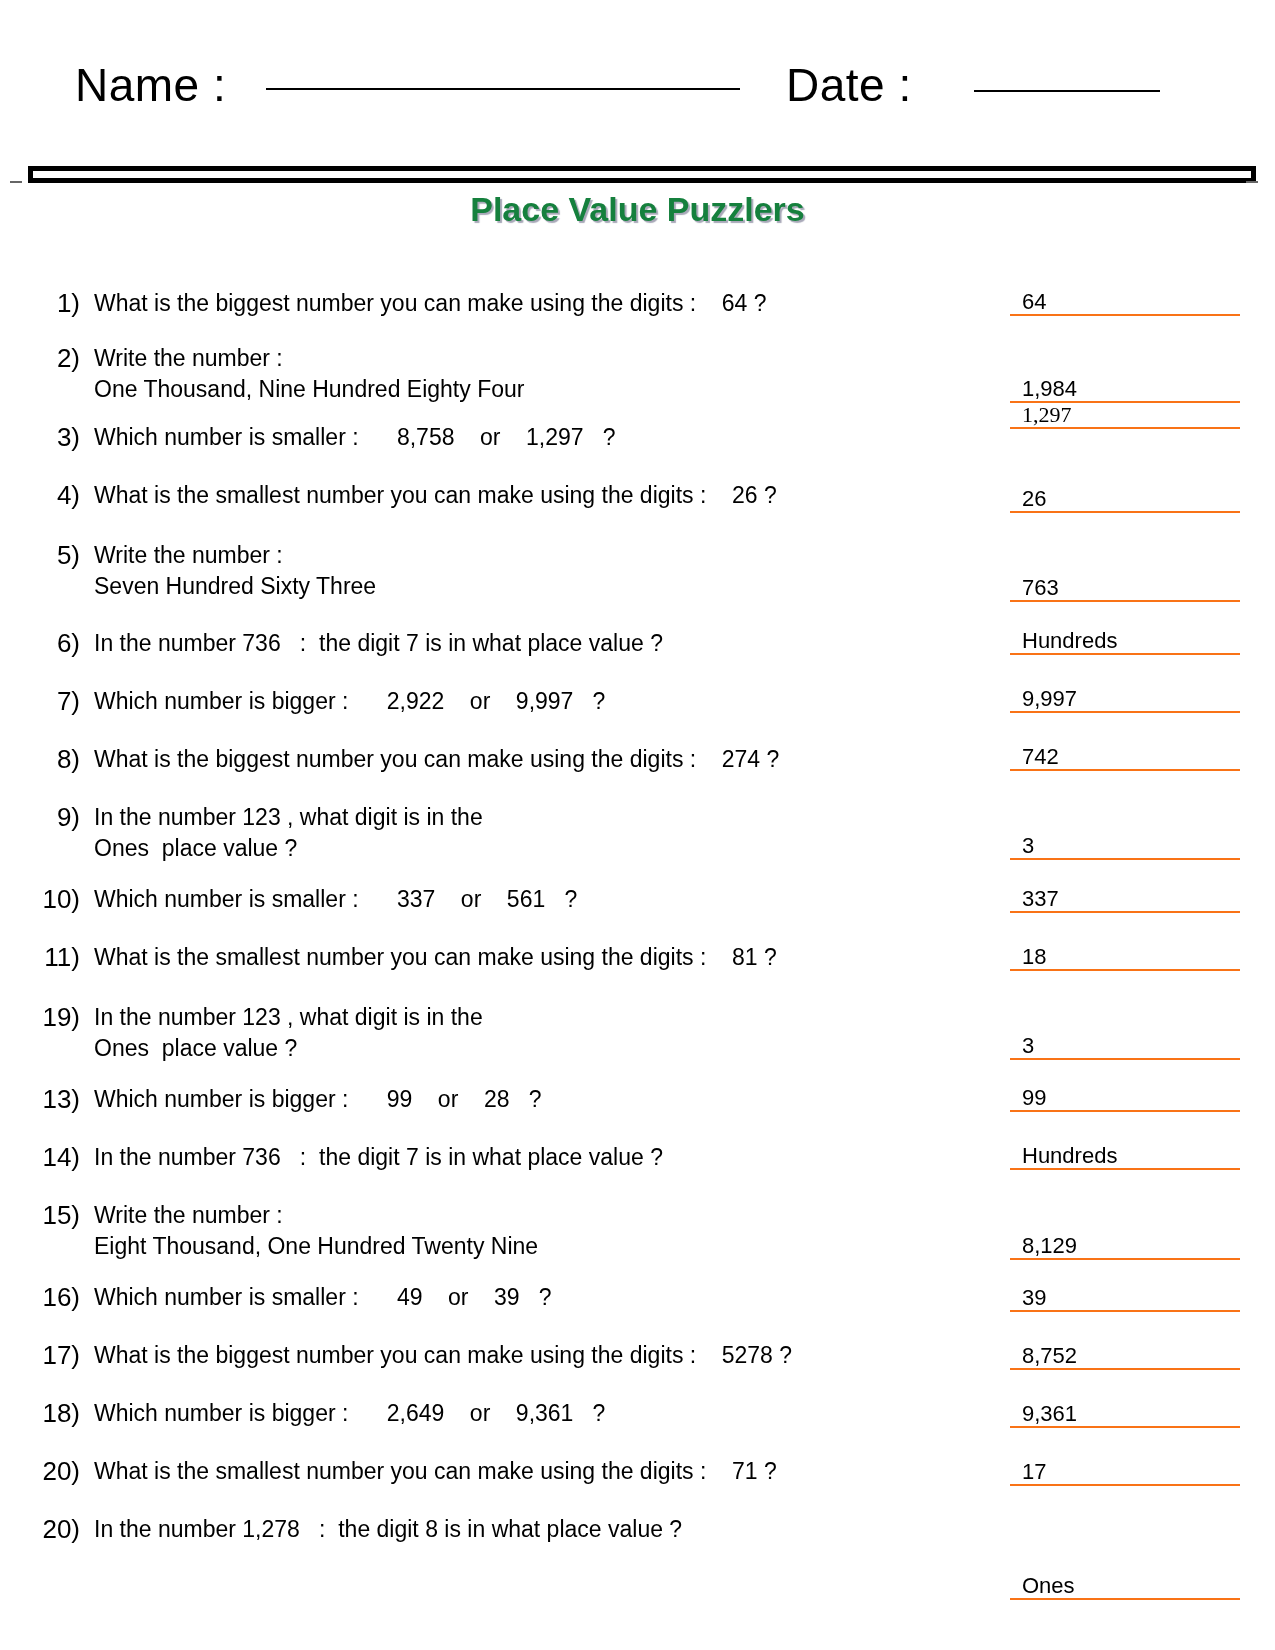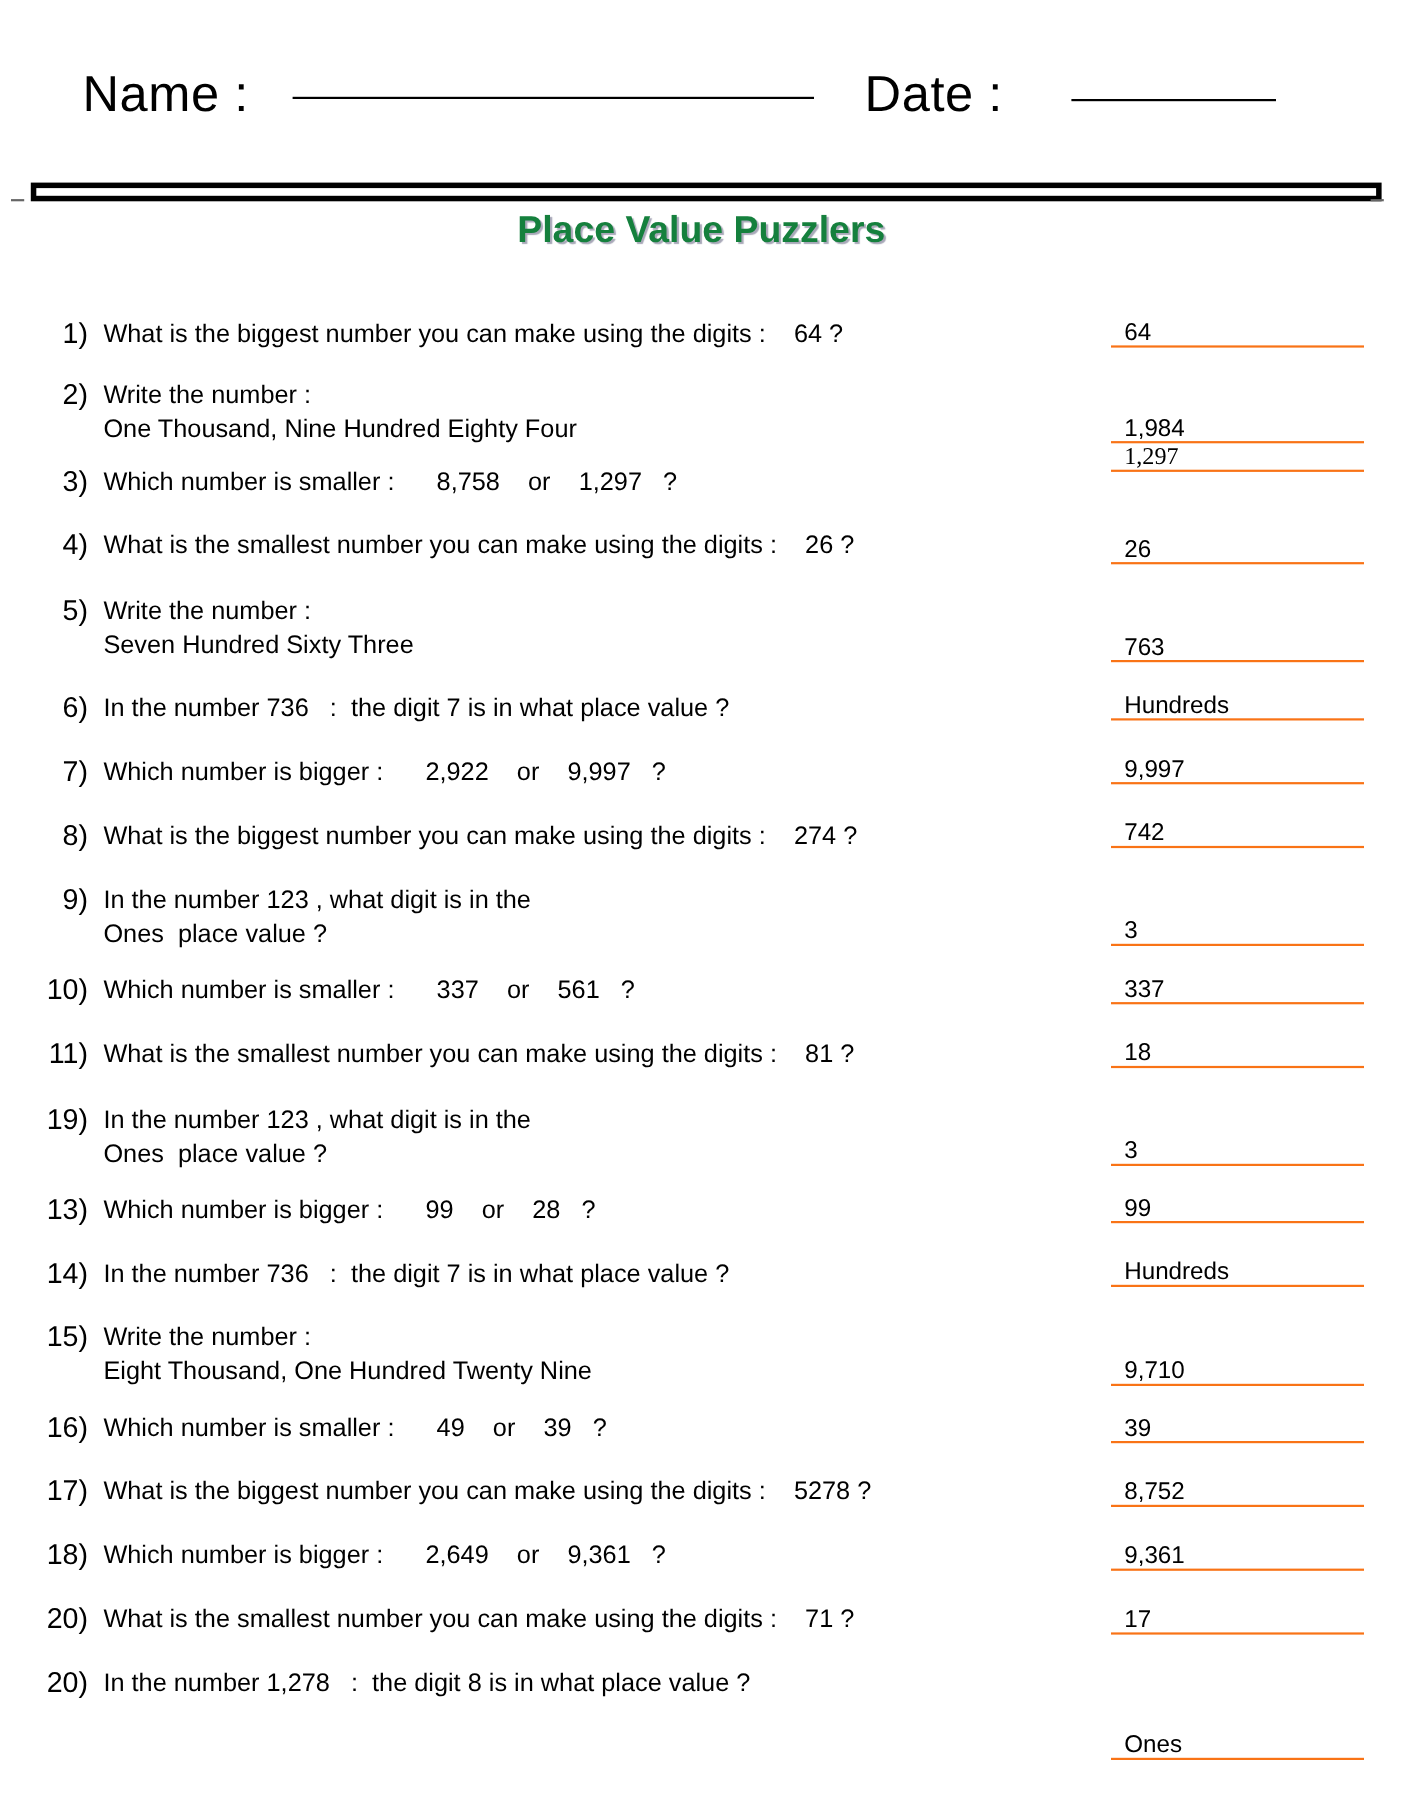--- a/index.html
+++ b/index.html
@@ -172,21 +172,21 @@
   <div class="answer" style="top:1142px;">
       <span>Hundreds</span>
     </div>
 
   <div class="question" style="top:1200px;">
     <span class="q-num">15)</span>
     <span class="q-text">Write the number :</span>
     <span class="q-text" style="top:31px;">Eight Thousand, One Hundred Twenty Nine</span>
   </div>
   <div class="answer" style="top:1232px;">
-      <span>9,710</span>
+      <span>8,129</span>
     </div>
 
   <div class="question" style="top:1282px;">
     <span class="q-num">16)</span>
     <span class="q-text">Which number is smaller :      49    or    39   ?</span>
   </div>
   <div class="answer" style="top:1284px;">
       <span>39</span>
     </div>
 

